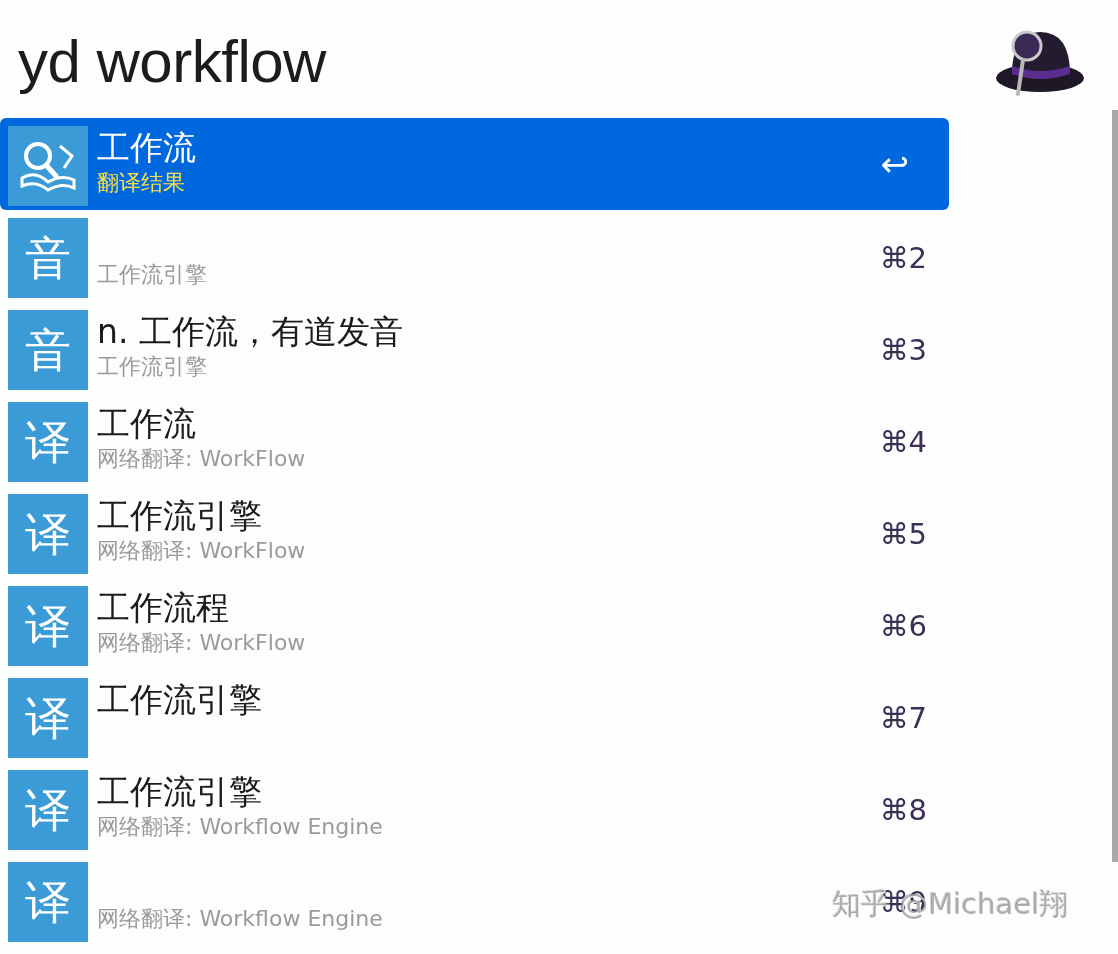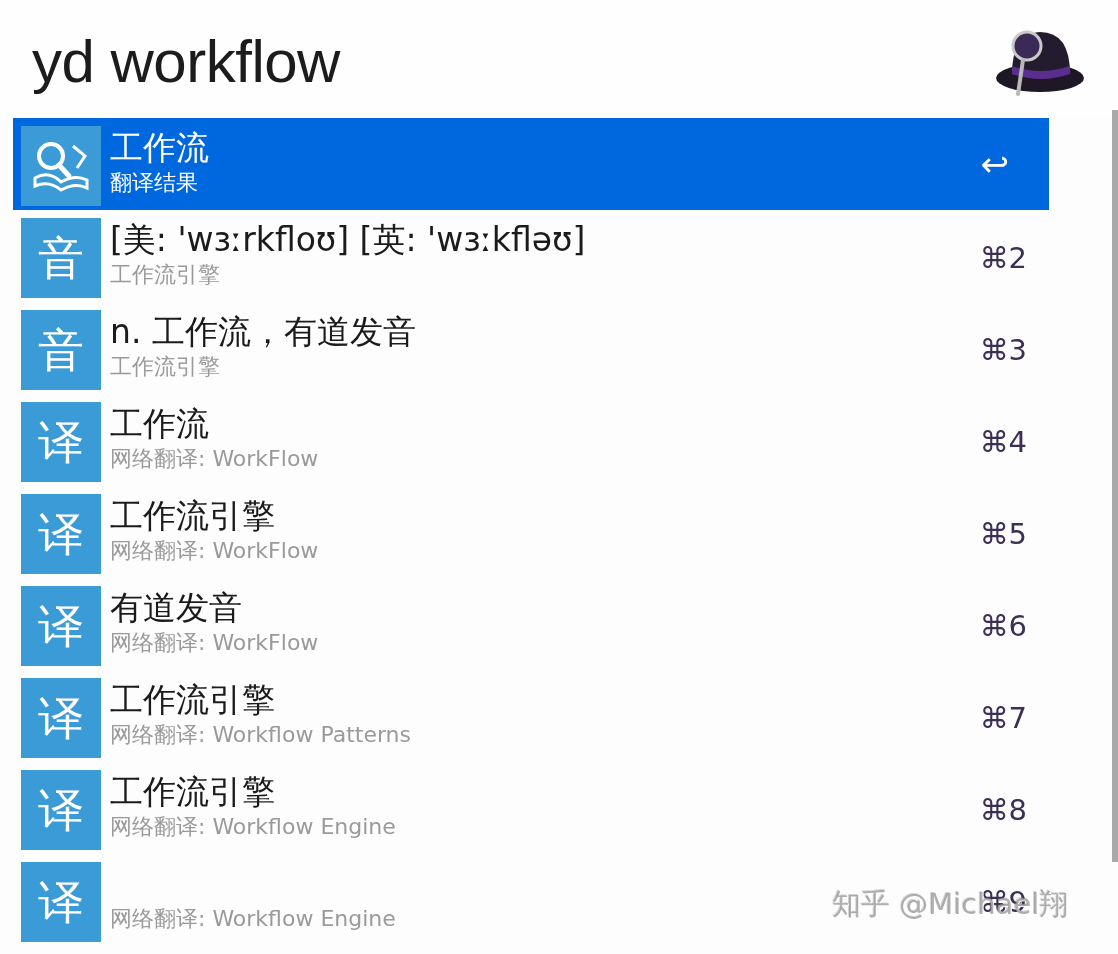--- a/index.html
+++ b/index.html
@@ -11,48 +11,48 @@
   }
   .search-bar {
     position: absolute; left: 0; top: 0; width: 1118px; height: 118px;
     background: #fefefe;
   }
   .search-input {
     position: absolute; left: 18px; top: 22px;
     font-family: "Liberation Sans", sans-serif;
     font-size: 60px; color: #1c1c1c; letter-spacing: -0.5px;
     line-height: 80px;
-    border: none; background: transparent; outline: none; width: 900px; padding: 0; margin-left: 14px;
+    border: none; background: transparent; outline: none; width: 900px; padding: 0;
   }
   .app-logo {
     position: absolute; left: 990px; top: 14px; width: 96px; height: 86px;
   }
   .results {
     position: absolute; left: 0; top: 118px; width: 1112px; height: 836px;
   }
   .row {
-    position: absolute; left: 13px; width: 1036px; height: 92px;
+    position: absolute; left: 0; width: 949px; height: 92px; border-radius: 6px;
   }
   .row.selected { background: #0068de; }
   .row .icon-box {
     position: absolute; left: 8px; top: 8px; width: 80px; height: 80px;
     background: #3a9bd6; color: #ffffff;
     display: flex; align-items: center; justify-content: center;
     font-size: 46px; line-height: 1;
   }
   .row .title {
     position: absolute; left: 97px; top: 8px;
     font-size: 33px; color: #1b1b1b; white-space: nowrap; line-height: 44px;
   }
   .row .subtitle {
     position: absolute; left: 97px; top: 50px;
     font-size: 22px; color: #9a9a9a; white-space: nowrap; line-height: 30px;
   }
   .row.selected .title { color: #ffffff; }
-  .row.selected .subtitle { color: #ffffff; text-align: right; }
+  .row.selected .subtitle { color: #fde047; text-align: right; }
   .row .shortcut {
     position: absolute; right: 22px; top: 28px;
     font-size: 29px; color: #3c2f55; line-height: 40px;
   }
   .row.selected .shortcut { color: #ffffff; right: 40px; top: 26px; font-size: 34px; }
   .scrollbar {
     position: absolute; left: 1112px; top: 110px; width: 6px; height: 752px;
     background: #a9a9a9;
   }
   .watermark {
@@ -87,21 +87,20 @@
         <path d="M44 12 L56 22 L48 34" fill="none" stroke="#fff" stroke-width="3"></path>
       </svg>
     </div>
     <div class="title">工作流</div>
     <div class="subtitle">翻译结果</div>
     <div class="shortcut">↩</div>
   </div>
 
   <div class="row" style="top:92px;">
     <div class="icon-box">音</div>
-    <div class="title">[美: 'wɜːrkfloʊ] [英: 'wɜːkfləʊ]</div>
     <div class="subtitle">工作流引擎</div>
     <div class="shortcut">⌘2</div>
   </div>
 
   <div class="row" style="top:184px;">
     <div class="icon-box">音</div>
     <div class="title">n. 工作流，有道发音</div>
     <div class="subtitle">工作流引擎</div>
     <div class="shortcut">⌘3</div>
   </div>
@@ -115,29 +114,28 @@
 
   <div class="row" style="top:368px;">
     <div class="icon-box">译</div>
     <div class="title">工作流引擎</div>
     <div class="subtitle">网络翻译: WorkFlow</div>
     <div class="shortcut">⌘5</div>
   </div>
 
   <div class="row" style="top:460px;">
     <div class="icon-box">译</div>
-    <div class="title">有道发音</div>
+    <div class="title">工作流程</div>
     <div class="subtitle">网络翻译: WorkFlow</div>
     <div class="shortcut">⌘6</div>
   </div>
 
   <div class="row" style="top:552px;">
     <div class="icon-box">译</div>
     <div class="title">工作流引擎</div>
-    <div class="subtitle">网络翻译: Workflow Patterns</div>
     <div class="shortcut">⌘7</div>
   </div>
 
   <div class="row" style="top:644px;">
     <div class="icon-box">译</div>
     <div class="title">工作流引擎</div>
     <div class="subtitle">网络翻译: Workflow Engine</div>
     <div class="shortcut">⌘8</div>
   </div>
 

